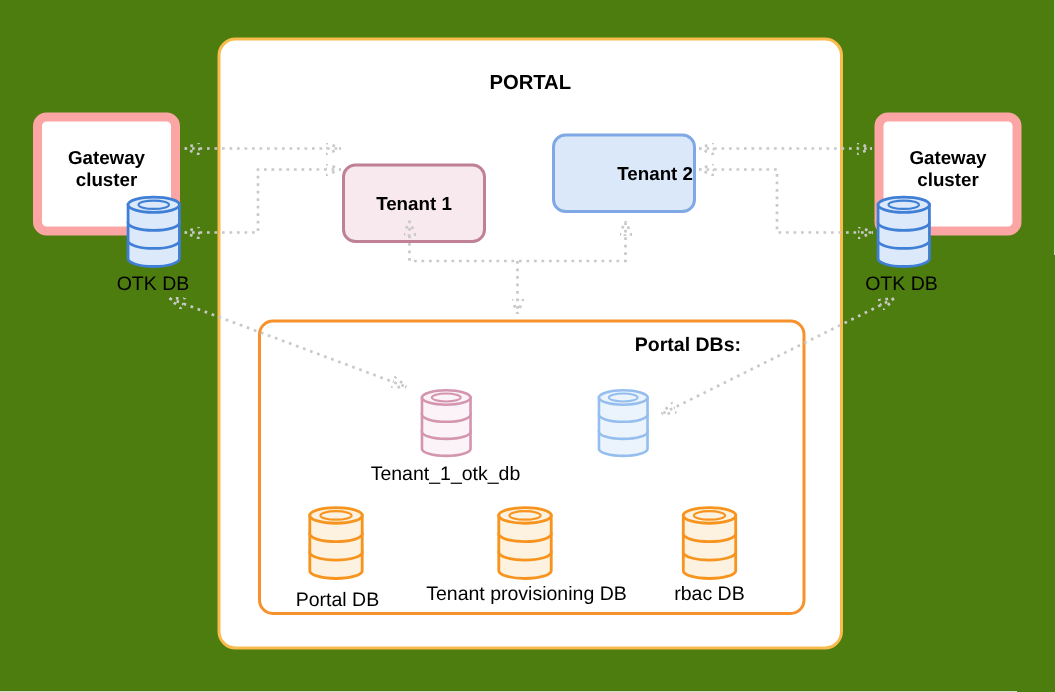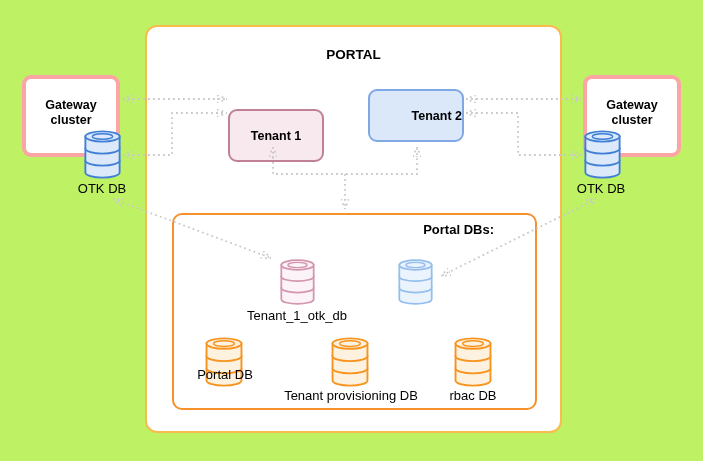--- a/index.html
+++ b/index.html
@@ -1,27 +1,27 @@
 <!DOCTYPE html>
 <html><head>
 <meta charset="utf-8">
 <style>
   html,body{margin:0;padding:0;background:#ffffff;}
   .canvas{
-    position:relative;width:703px;height:461px;background:#bef264;
+    position:relative;width:703px;height:461px;background:#4d7c0f;
     font-family:"Liberation Sans",sans-serif;color:#000;overflow:hidden;
   }
   .abs{position:absolute;box-sizing:border-box;}
   
   .outer-box{left:145px;top:25px;width:417px;height:408px;border:2px solid #F8BB4C;border-radius:12px;background:#fff;z-index:1;}
   .inner-box{left:172px;top:213px;width:365px;height:197px;border:2px solid #F7912B;border-radius:10px;background:#fff;z-index:2;}
   .portal-title{left:145px;top:47px;width:417px;text-align:center;font-weight:bold;font-size:13.5px;z-index:3;}
   .inner-title{left:172px;top:222px;width:322px;text-align:right;font-weight:bold;font-size:13px;z-index:3;}
   
-  .gw{width:98px;height:82px;border:4px solid #fca5a5;border-radius:9px;background:#fff;z-index:3;
+  .gw{width:98px;height:82px;border:6px solid #fca5a5;border-radius:9px;background:#fff;z-index:3;
       display:flex;align-items:center;justify-content:center;text-align:center;
       font-weight:bold;font-size:12.5px;line-height:15px;padding-bottom:6px;}
   .gw-left{left:22px;top:75px;}
   .gw-right{left:583px;top:75px;}
   
   .tenant{width:96px;height:53px;border-radius:9px;z-index:4;display:flex;align-items:center;justify-content:center;
           font-weight:bold;font-size:12.5px;}
   .tenant1{left:228px;top:89px;background:#F7E9EE;border:2px solid #C08095;margin-top:20px;}
   .tenant2{left:368px;top:89px;background:#DBE8F9;border:2px solid #7FA8E5;justify-content:flex-end;}
   
@@ -98,21 +98,21 @@
     <ellipse class="rim" cx="20" cy="7" rx="11" ry="3"></ellipse>
   </svg>
 
   <svg class="abs cyl c-orange" style="left:204px;top:337px;" width="40" height="51" viewBox="0 0 40 54">
     <path class="band" d="M1.5,33 L1.5,46 A18.5 5.5 0 0 0 38.5,46 L38.5,33 Z"></path>
     <path class="band" d="M1.5,20 L1.5,33 A18.5 5.5 0 0 0 38.5,33 L38.5,20 Z"></path>
     <path class="band" d="M1.5,7 L1.5,20 A18.5 5.5 0 0 0 38.5,20 L38.5,7 Z"></path>
     <ellipse class="top" cx="20" cy="7" rx="18.5" ry="5.5"></ellipse>
     <ellipse class="rim" cx="20" cy="7" rx="11" ry="3"></ellipse>
   </svg>
-  <div class="abs lbl" style="left:175px;top:368px;width:100px;">Portal DB</div>
+  <div class="abs lbl" style="left:175px;top:393px;width:100px;">Portal DB</div>
 
   <svg class="abs cyl c-orange" style="left:330px;top:337px;" width="40" height="51" viewBox="0 0 40 54">
     <path class="band" d="M1.5,33 L1.5,46 A18.5 5.5 0 0 0 38.5,46 L38.5,33 Z"></path>
     <path class="band" d="M1.5,20 L1.5,33 A18.5 5.5 0 0 0 38.5,33 L38.5,20 Z"></path>
     <path class="band" d="M1.5,7 L1.5,20 A18.5 5.5 0 0 0 38.5,20 L38.5,7 Z"></path>
     <ellipse class="top" cx="20" cy="7" rx="18.5" ry="5.5"></ellipse>
     <ellipse class="rim" cx="20" cy="7" rx="11" ry="3"></ellipse>
   </svg>
   <div class="abs lbl" style="left:281px;top:389px;width:140px;">Tenant provisioning DB</div>
 

